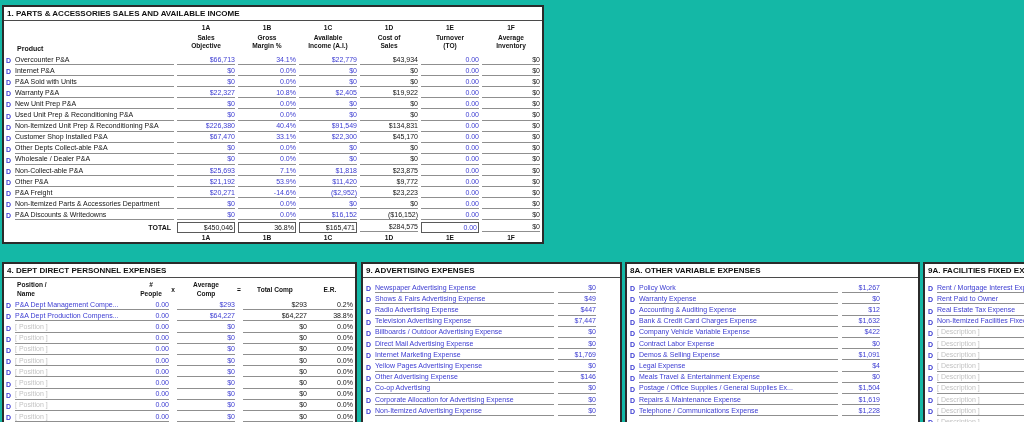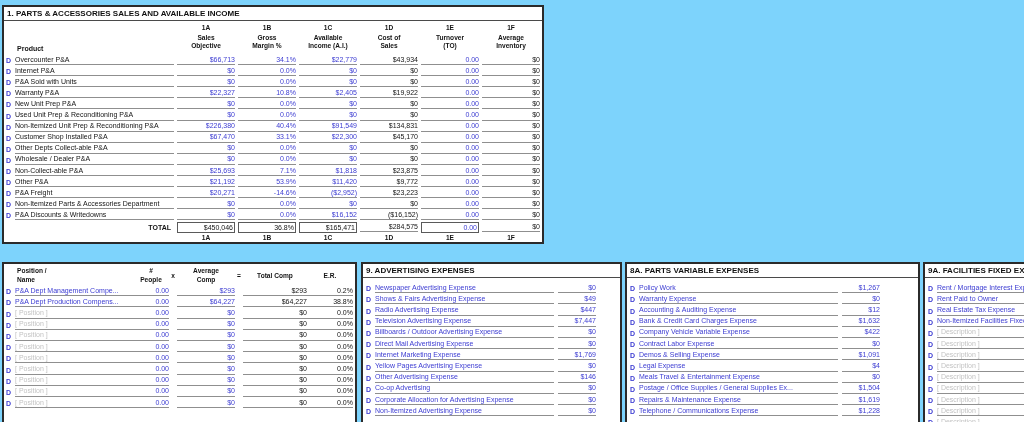--- a/index.html
+++ b/index.html
@@ -5,21 +5,21 @@
   :root{
     --blue:#3c3cd2;
     --ink:#141414;
     --ph:#c3c3c3;
     --ul:#8f8f8f;
     --bd:#2b2b2b;
   }
   *{box-sizing:border-box;margin:0;padding:0;}
   html,body{width:1024px;height:422px;overflow:hidden;background:#fff;
     font-family:"Liberation Sans","DejaVu Sans",sans-serif;color:var(--ink);}
-  .page{position:relative;width:1024px;height:422px;background:#7dd3fc;}
+  .page{position:relative;width:1024px;height:422px;background:#14b8a6;}
 
   .sec{position:absolute;border:2px solid var(--bd);background:#fff;overflow:hidden;}
   #sec1{left:2px;top:5px;width:542px;height:239px;}
   #sec4{left:2px;top:262px;width:355px;height:170px;}
   #sec6{left:361px;top:262px;width:261px;height:170px;}
   #sec8a{left:625px;top:262px;width:295px;height:170px;}
   #sec9a{left:923px;top:262px;width:140px;height:170px;}
 
   .sec-title{font-size:8px;font-weight:bold;color:#101010;padding:2px 3px 1px;
     border-bottom:1px solid #4a4a4a;white-space:nowrap;overflow:hidden;height:14px;}
@@ -282,20 +282,21 @@
     <span class="fc">1A</span>
         <span class="fc">1B</span>
         <span class="fc">1C</span>
         <span class="fc">1D</span>
         <span class="fc">1E</span>
         <span class="fc">1F</span>
       </div>
   </div>
 
   <div class="sec" id="sec4">
+    <div class="sec-title">4. DEPT DIRECT PERSONNEL EXPENSES</div>
     <div class="s4hdr">
       <span class="h-pos">
         <div>Position /</div>
         <div>Name</div>
       </span>
       <span class="h2">
         <div>#</div>
         <div>People</div>
       </span>
       <span class="h-op">x</span>
@@ -481,21 +482,21 @@
         </div>
         <div class="r6">
           <span class="d">D</span>
           <span class="lbl">Non-Itemized Advertising Expense</span>
           <span class="val">$0</span>
         </div>
       </div>
   </div>
 
   <div class="sec" id="sec8a">
-    <div class="sec-title">8A. PARTS VARIABLE EXPENSES</div>
+    <div class="sec-title">8A. OTHER VARIABLE EXPENSES</div>
     <div class="rows">
         <div class="r6">
           <span class="d">D</span>
           <span class="lbl">Policy Work</span>
           <span class="val">$1,267</span>
         </div>
         <div class="r6">
           <span class="d">D</span>
           <span class="lbl">Warranty Expense</span>
           <span class="val">$0</span>

